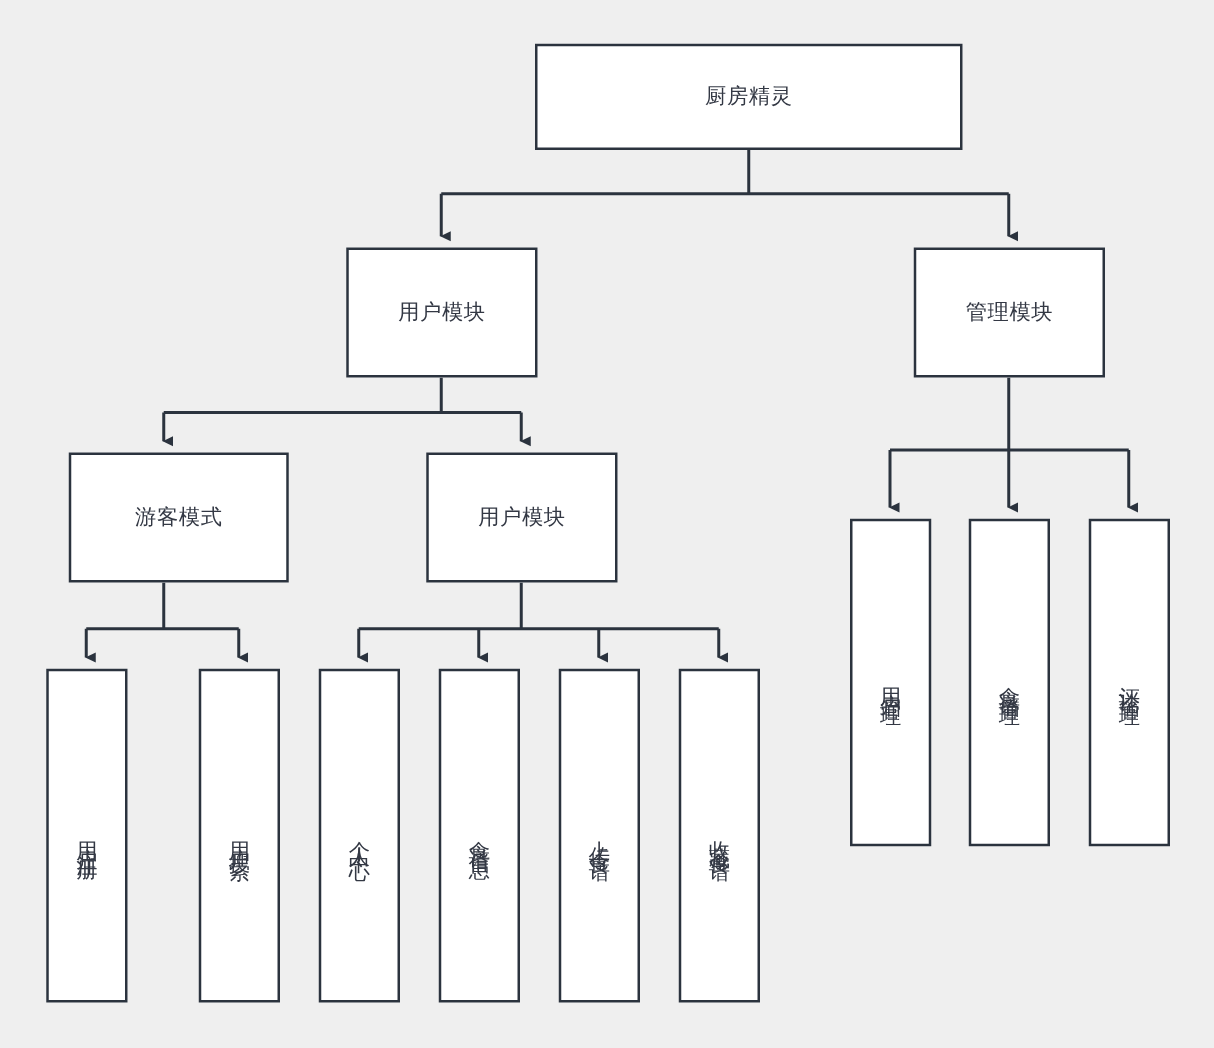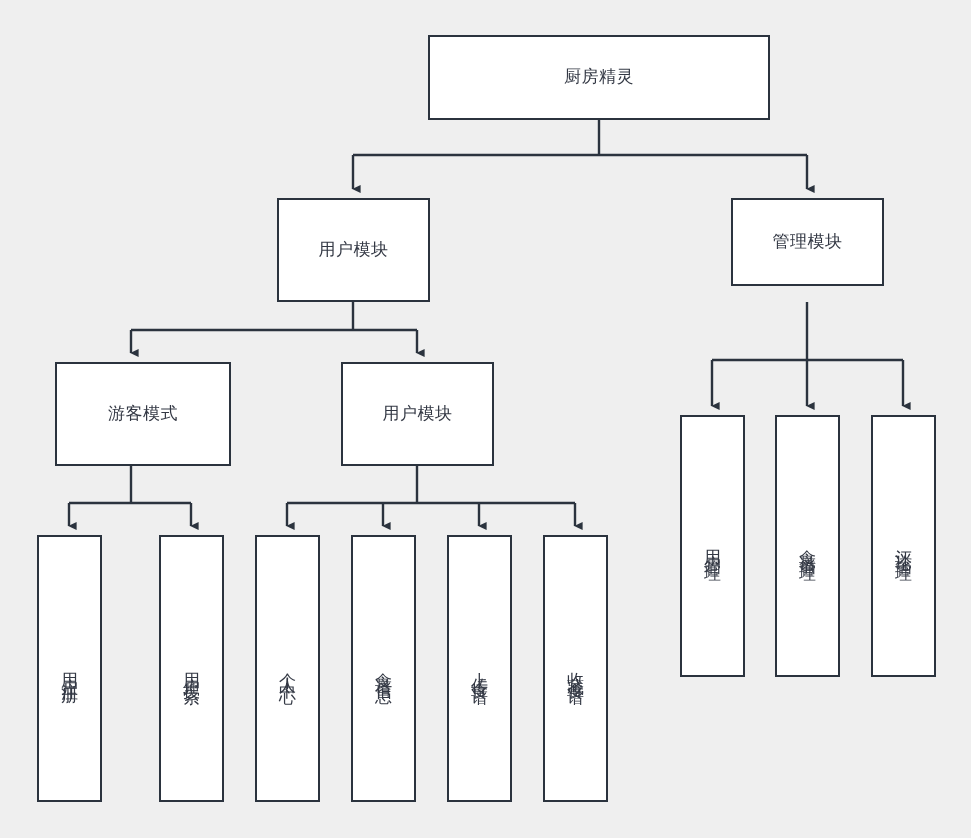--- a/index.html
+++ b/index.html
@@ -89,21 +89,21 @@
         <path d="M 903 360 L 903 406" stroke="#2b333e" marker-end="url(#arrowhead)"></path>
       </g>
   </svg>
   <div id="nodes">
       <div class="node h-label" style="left: 428px; top: 35px; width: 342px; height: 85px; background: rgb(255, 255, 255); border-color: rgb(43, 51, 62);">
         <span class="node-label" style="color: rgb(51, 56, 68);">厨房精灵</span>
       </div>
       <div class="node h-label" style="left: 277px; top: 198px; width: 153px; height: 104px; background: rgb(255, 255, 255); border-color: rgb(43, 51, 62);">
         <span class="node-label" style="color: rgb(51, 56, 68);">用户模块</span>
       </div>
-      <div class="node h-label" style="left: 731px; top: 198px; width: 153px; height: 88px; background: rgb(255, 255, 255); border-color: rgb(43, 51, 62);">
+      <div class="node h-label" style="left: 731px; top: 198px; width: 153px; height: 104px; background: rgb(255, 255, 255); border-color: rgb(43, 51, 62);">
         <span class="node-label" style="color: rgb(51, 56, 68);">管理模块</span>
       </div>
       <div class="node h-label" style="left: 55px; top: 362px; width: 176px; height: 104px; background: rgb(255, 255, 255); border-color: rgb(43, 51, 62);">
         <span class="node-label" style="color: rgb(51, 56, 68);">游客模式</span>
       </div>
       <div class="node h-label" style="left: 341px; top: 362px; width: 153px; height: 104px; background: rgb(255, 255, 255); border-color: rgb(43, 51, 62);">
         <span class="node-label" style="color: rgb(51, 56, 68);">用户模块</span>
       </div>
       <div class="node vertical" style="left: 37px; top: 535px; width: 65px; height: 267px; background: rgb(255, 255, 255); border-color: rgb(43, 51, 62);">
         <span class="node-label" style="color: rgb(51, 56, 68);">用户注册</span>

